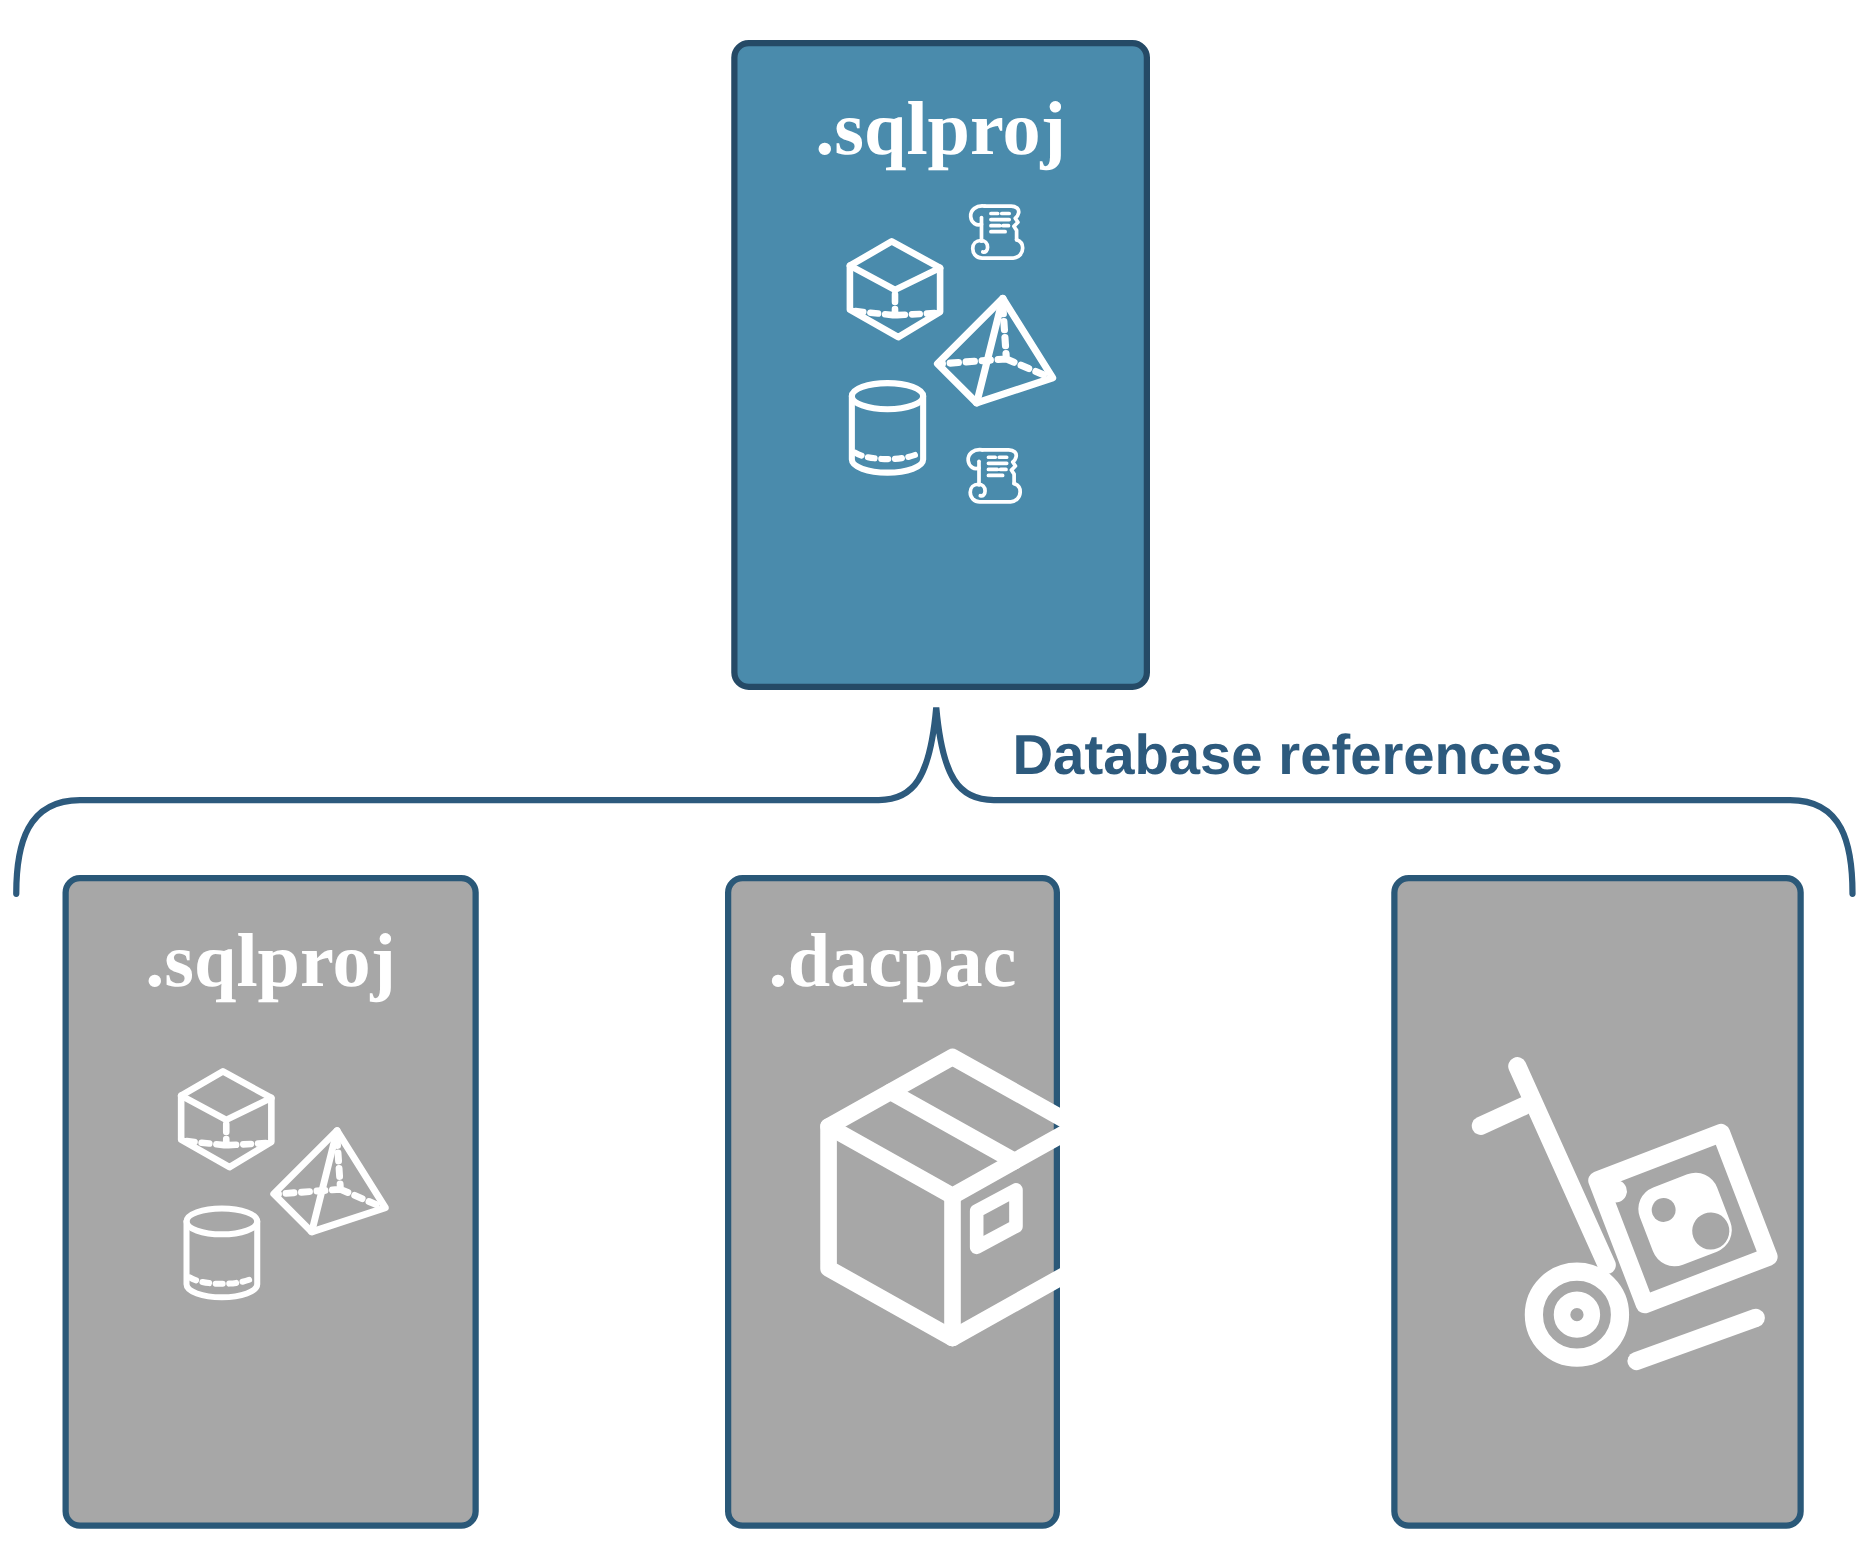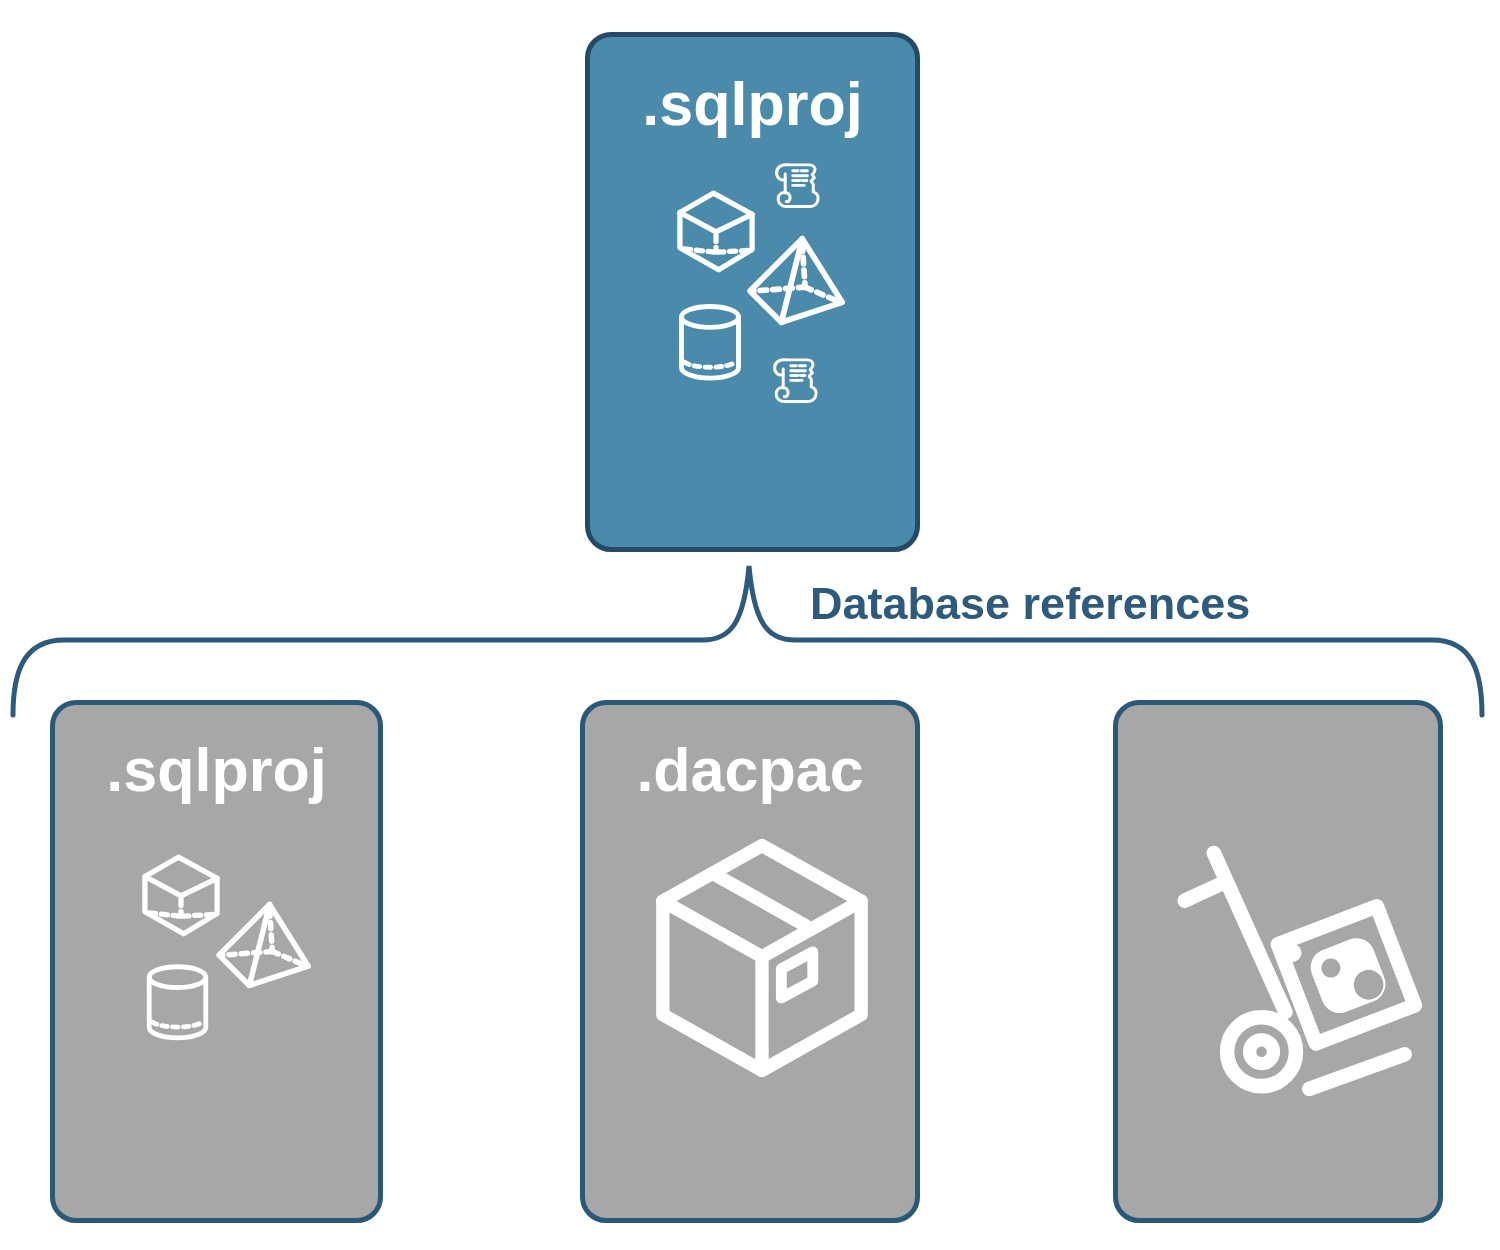--- a/index.html
+++ b/index.html
@@ -14,35 +14,36 @@
   }
   html,body{margin:0;padding:0;}
   body{
     width:1500px;height:1250px;position:relative;
     background:var(--background);
     font-family:"Liberation Sans", sans-serif;
     overflow:hidden;
   }
   .node{
     position:absolute;
-    border-radius:26px;
+    border-radius:14px;
     box-sizing:border-box;
+    font-family:Liberation Serif, serif;
   }
   .node.root{
     left:585px;top:32px;width:335px;height:520px;
     background:var(--root_fill);
     border:5px solid var(--root_border);
   }
   .node.child{
     top:700px;height:523px;
     background:var(--child_fill);
     border:5px solid var(--child_border);
   }
   .node.child.c1{left:50px;width:333px;}
-  .node.child.c2{left:580px;width:340px;}
+  .node.child.c2{left:580px;width:268px;}
   .node.child.c3{left:1113px;width:330px;}
   .node-title{
     position:absolute;left:0;right:0;text-align:center;
     font-weight:700;color:var(--title_color);
     font-size:61px;letter-spacing:0;
   }
   .node.root .node-title{top:32px;}
   .node.child .node-title{top:30px;}
   .icon{position:absolute;display:block;}
   

